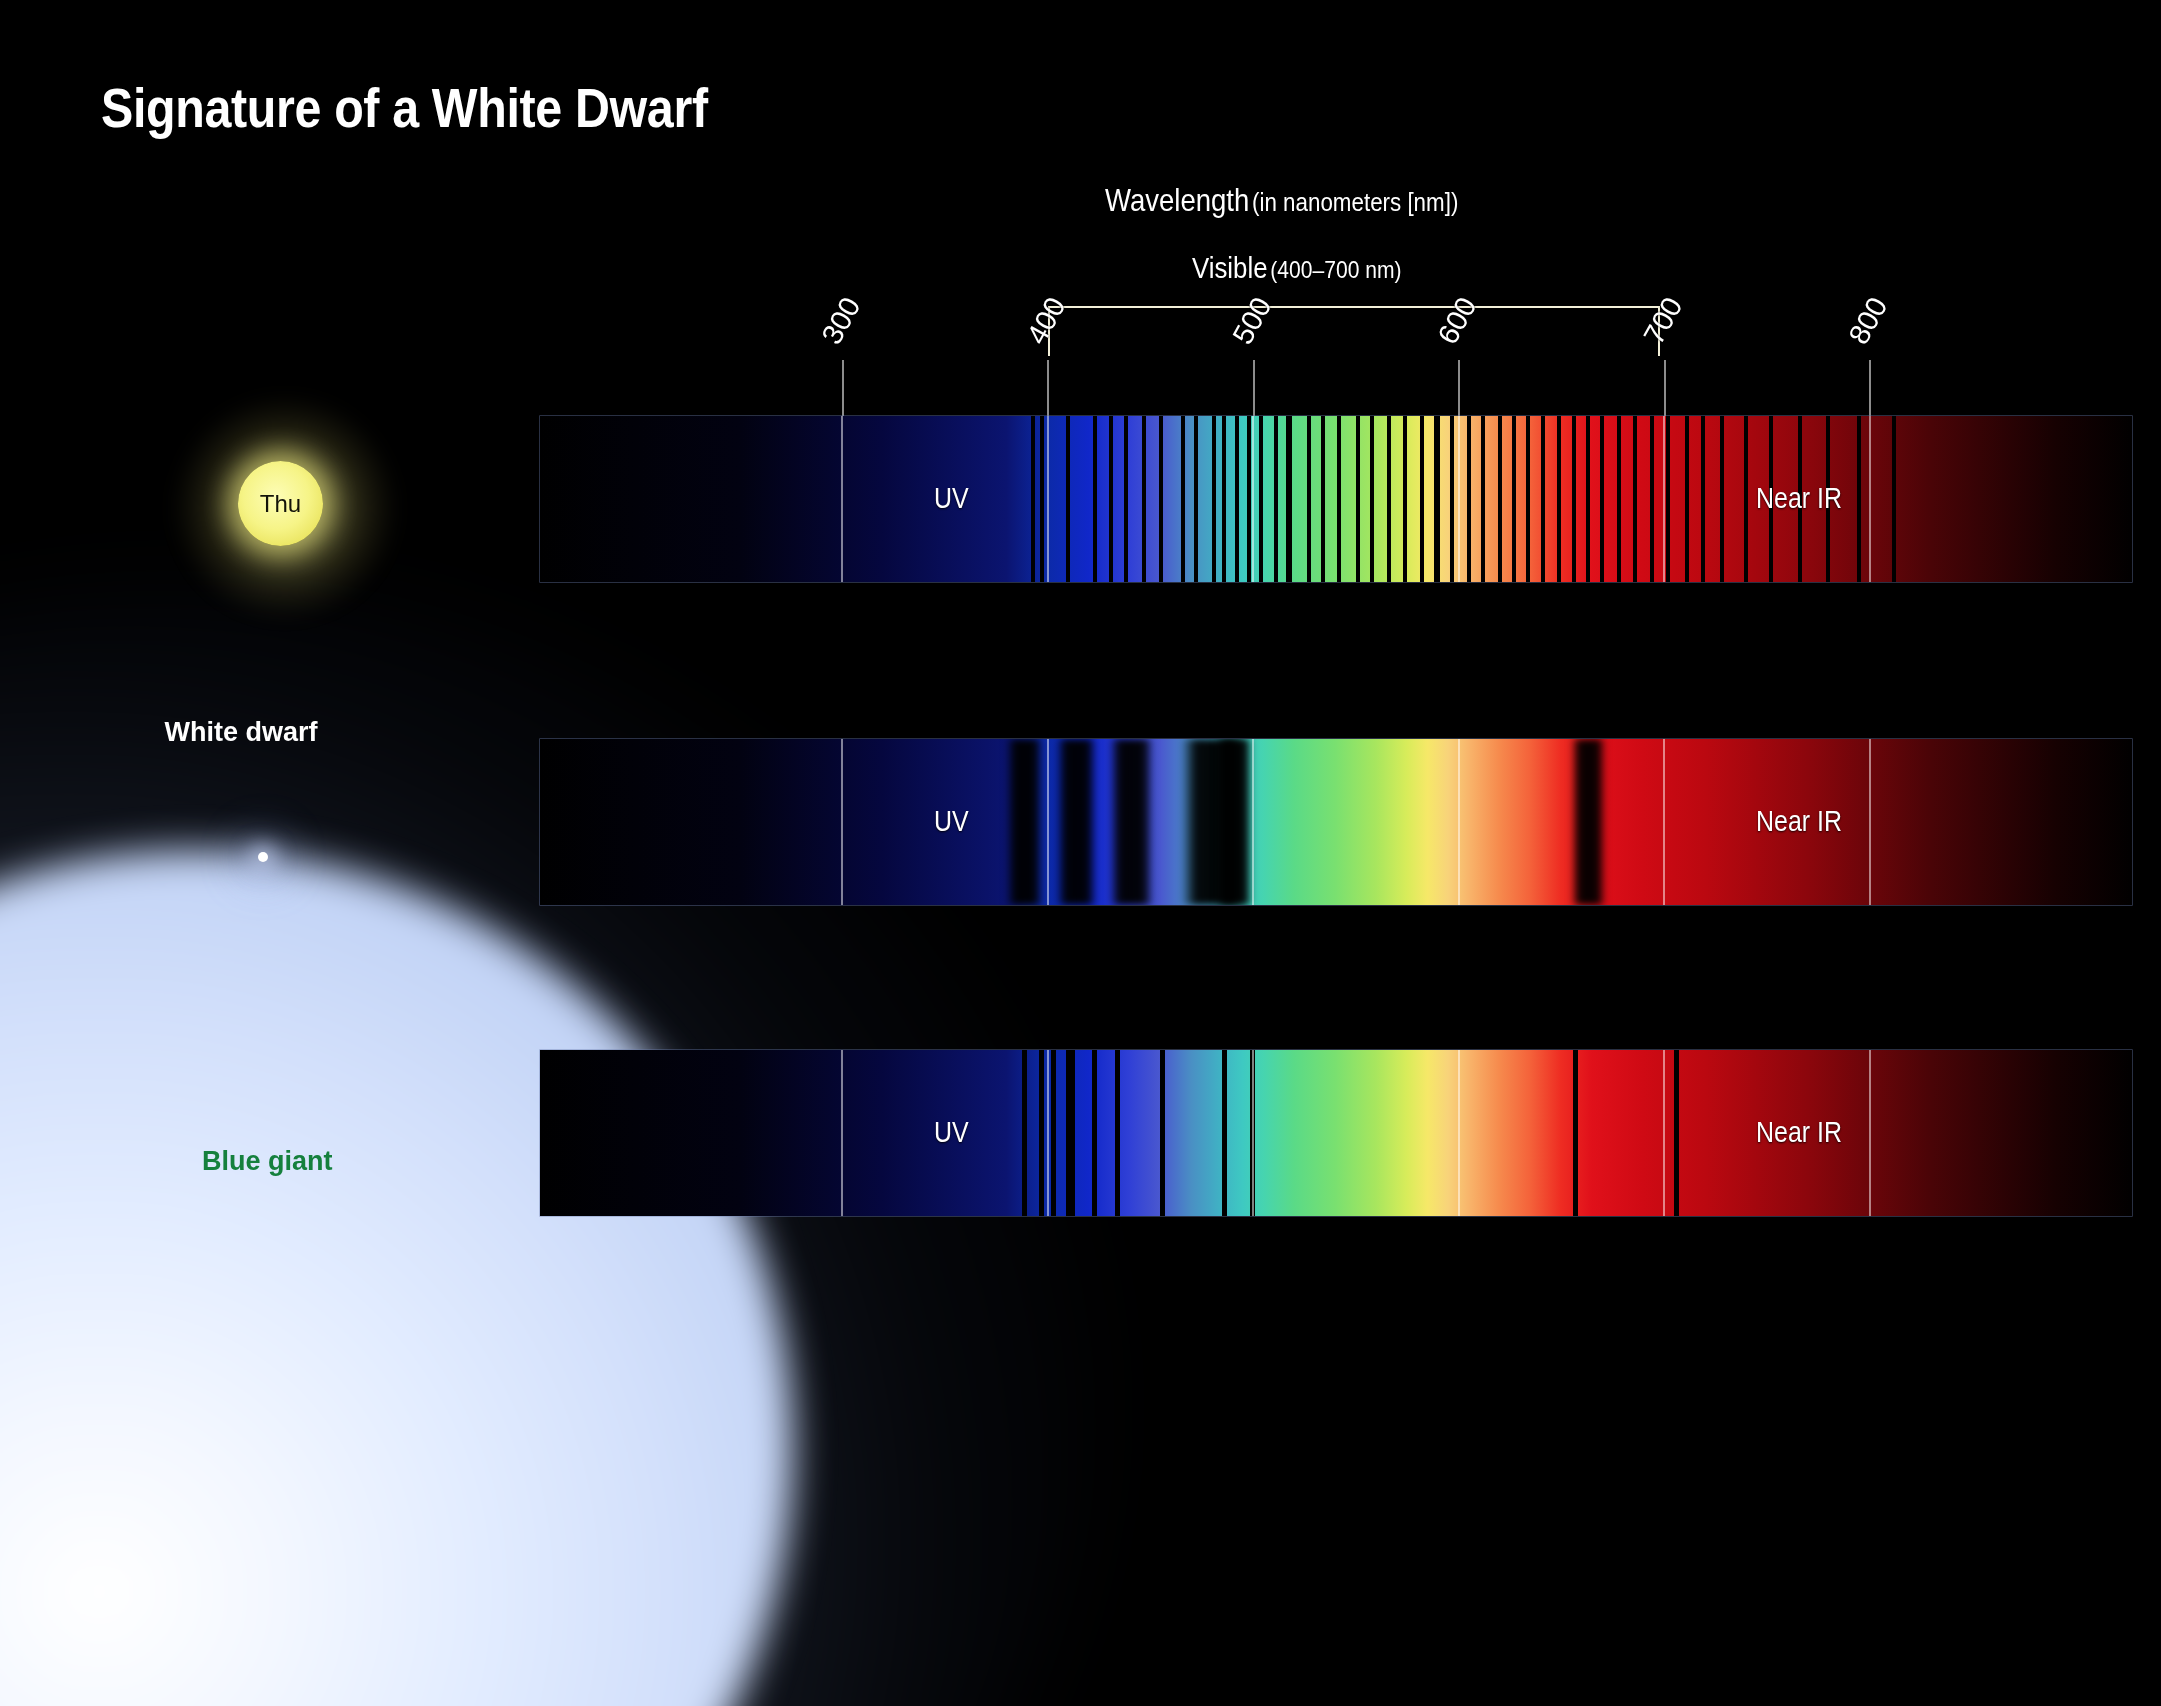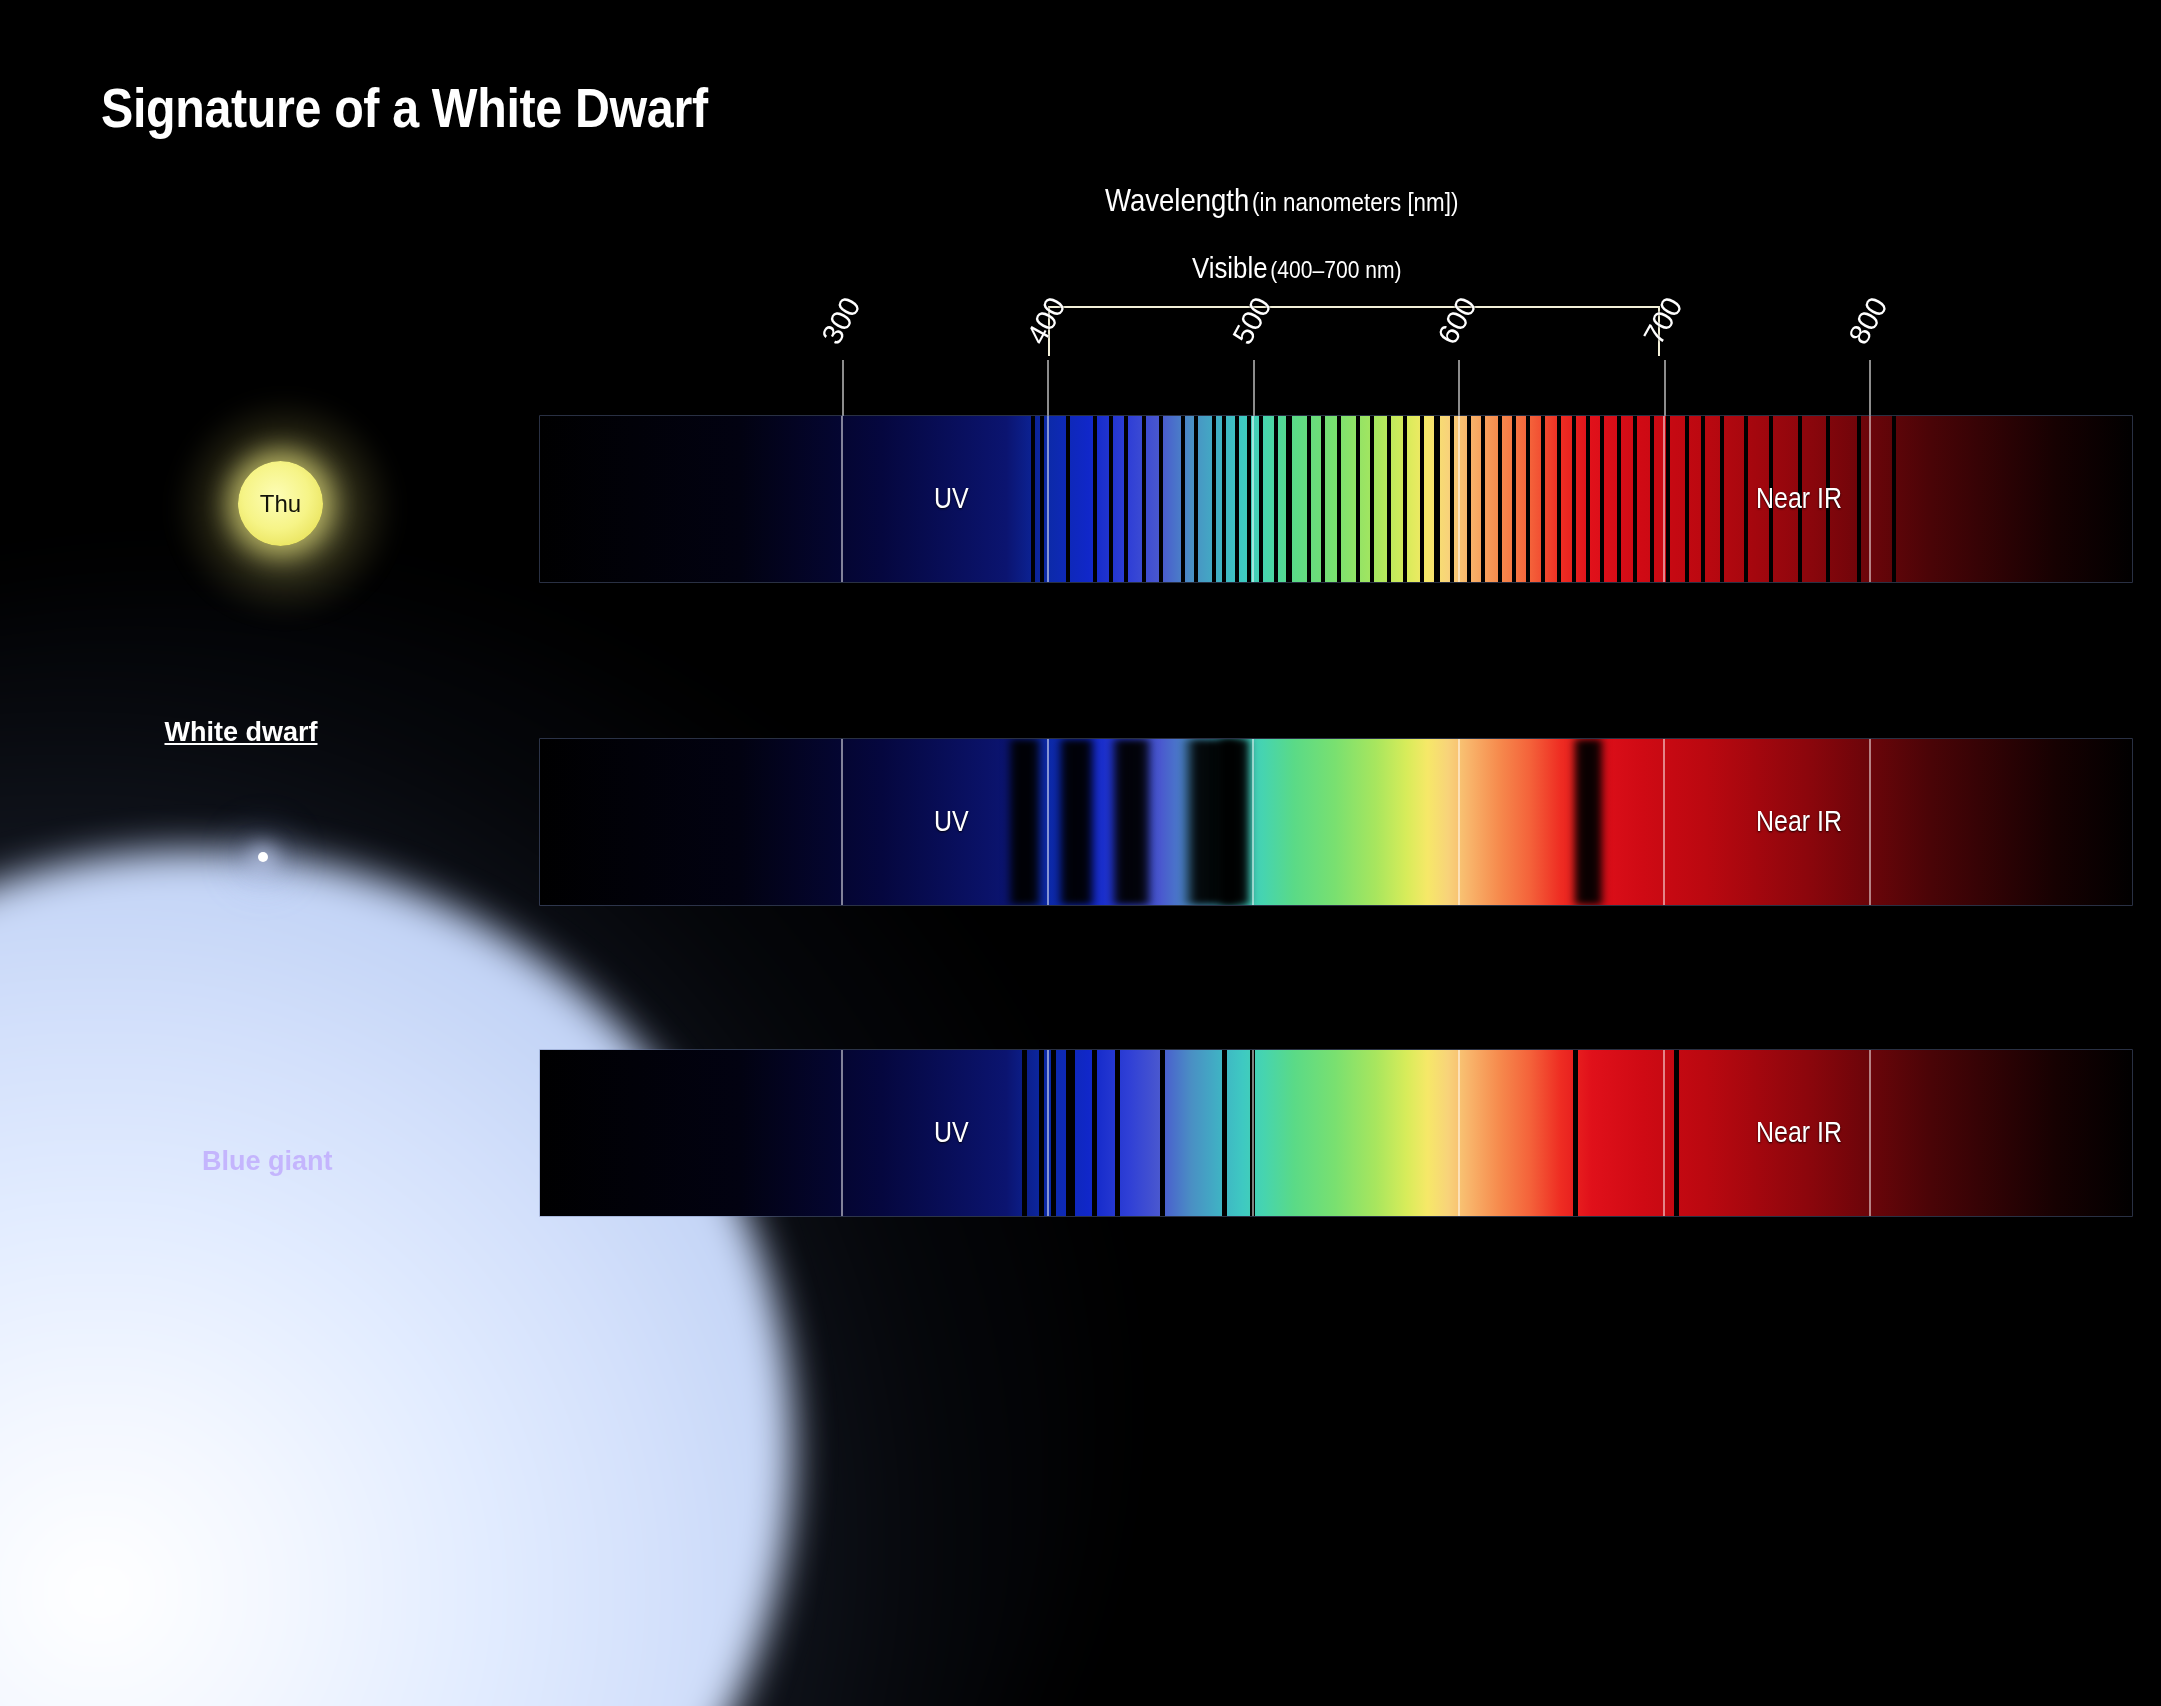--- a/index.html
+++ b/index.html
@@ -80,28 +80,28 @@
   #sun-disc{
     position:absolute;left:238px;top:461px;width:85px;height:85px;border-radius:50%;
     background:radial-gradient(circle at 45% 42%,#fdfdb6 0%,#f6f487 48%,#eae45f 78%,#ddd24a 100%);
     box-shadow:0 0 24.5px 10px rgba(245,240,130,0.55);
   }
   #sun-label{
     position:absolute;left:238px;top:461px;width:85px;height:85px;
     display:flex;align-items:center;justify-content:center;
     color:#131309;font-size:24px;font-weight:normal;
   }
-  #wd-label{position:absolute;left:50px;top:717px;width:382px;text-align:center;color:#fff;text-decoration:underline;}
+  #wd-label{position:absolute;left:50px;top:717px;width:382px;text-align:center;color:#fff;}
   #wd-title{font-size:27px;font-weight:bold;}
   #wd-sub{font-size:22.3px;font-style:italic;line-height:1.17;margin-top:2.9px;}
   #wd-dot{
     position:absolute;left:258px;top:852px;width:10px;height:10px;border-radius:50%;
     background:#fff;box-shadow:0 0 19px 8.6px rgba(205,218,255,0.55),0 0 43px 19px rgba(150,175,235,0.22);
   }
-  #bg-label{position:absolute;left:202px;top:1146px;color:#c4b5fd;font-size:27px;font-weight:bold;}
+  #bg-label{position:absolute;left:202px;top:1146px;color:#15803d;font-size:27px;font-weight:bold;}
 </style>
 </head>
 <body>
 
 <div id="stage">
 
   <div id="bluegiant-halo"></div>
   <div id="bluegiant-star"></div>
 
   <div id="title" class="cond">Signature of a White Dwarf</div>

